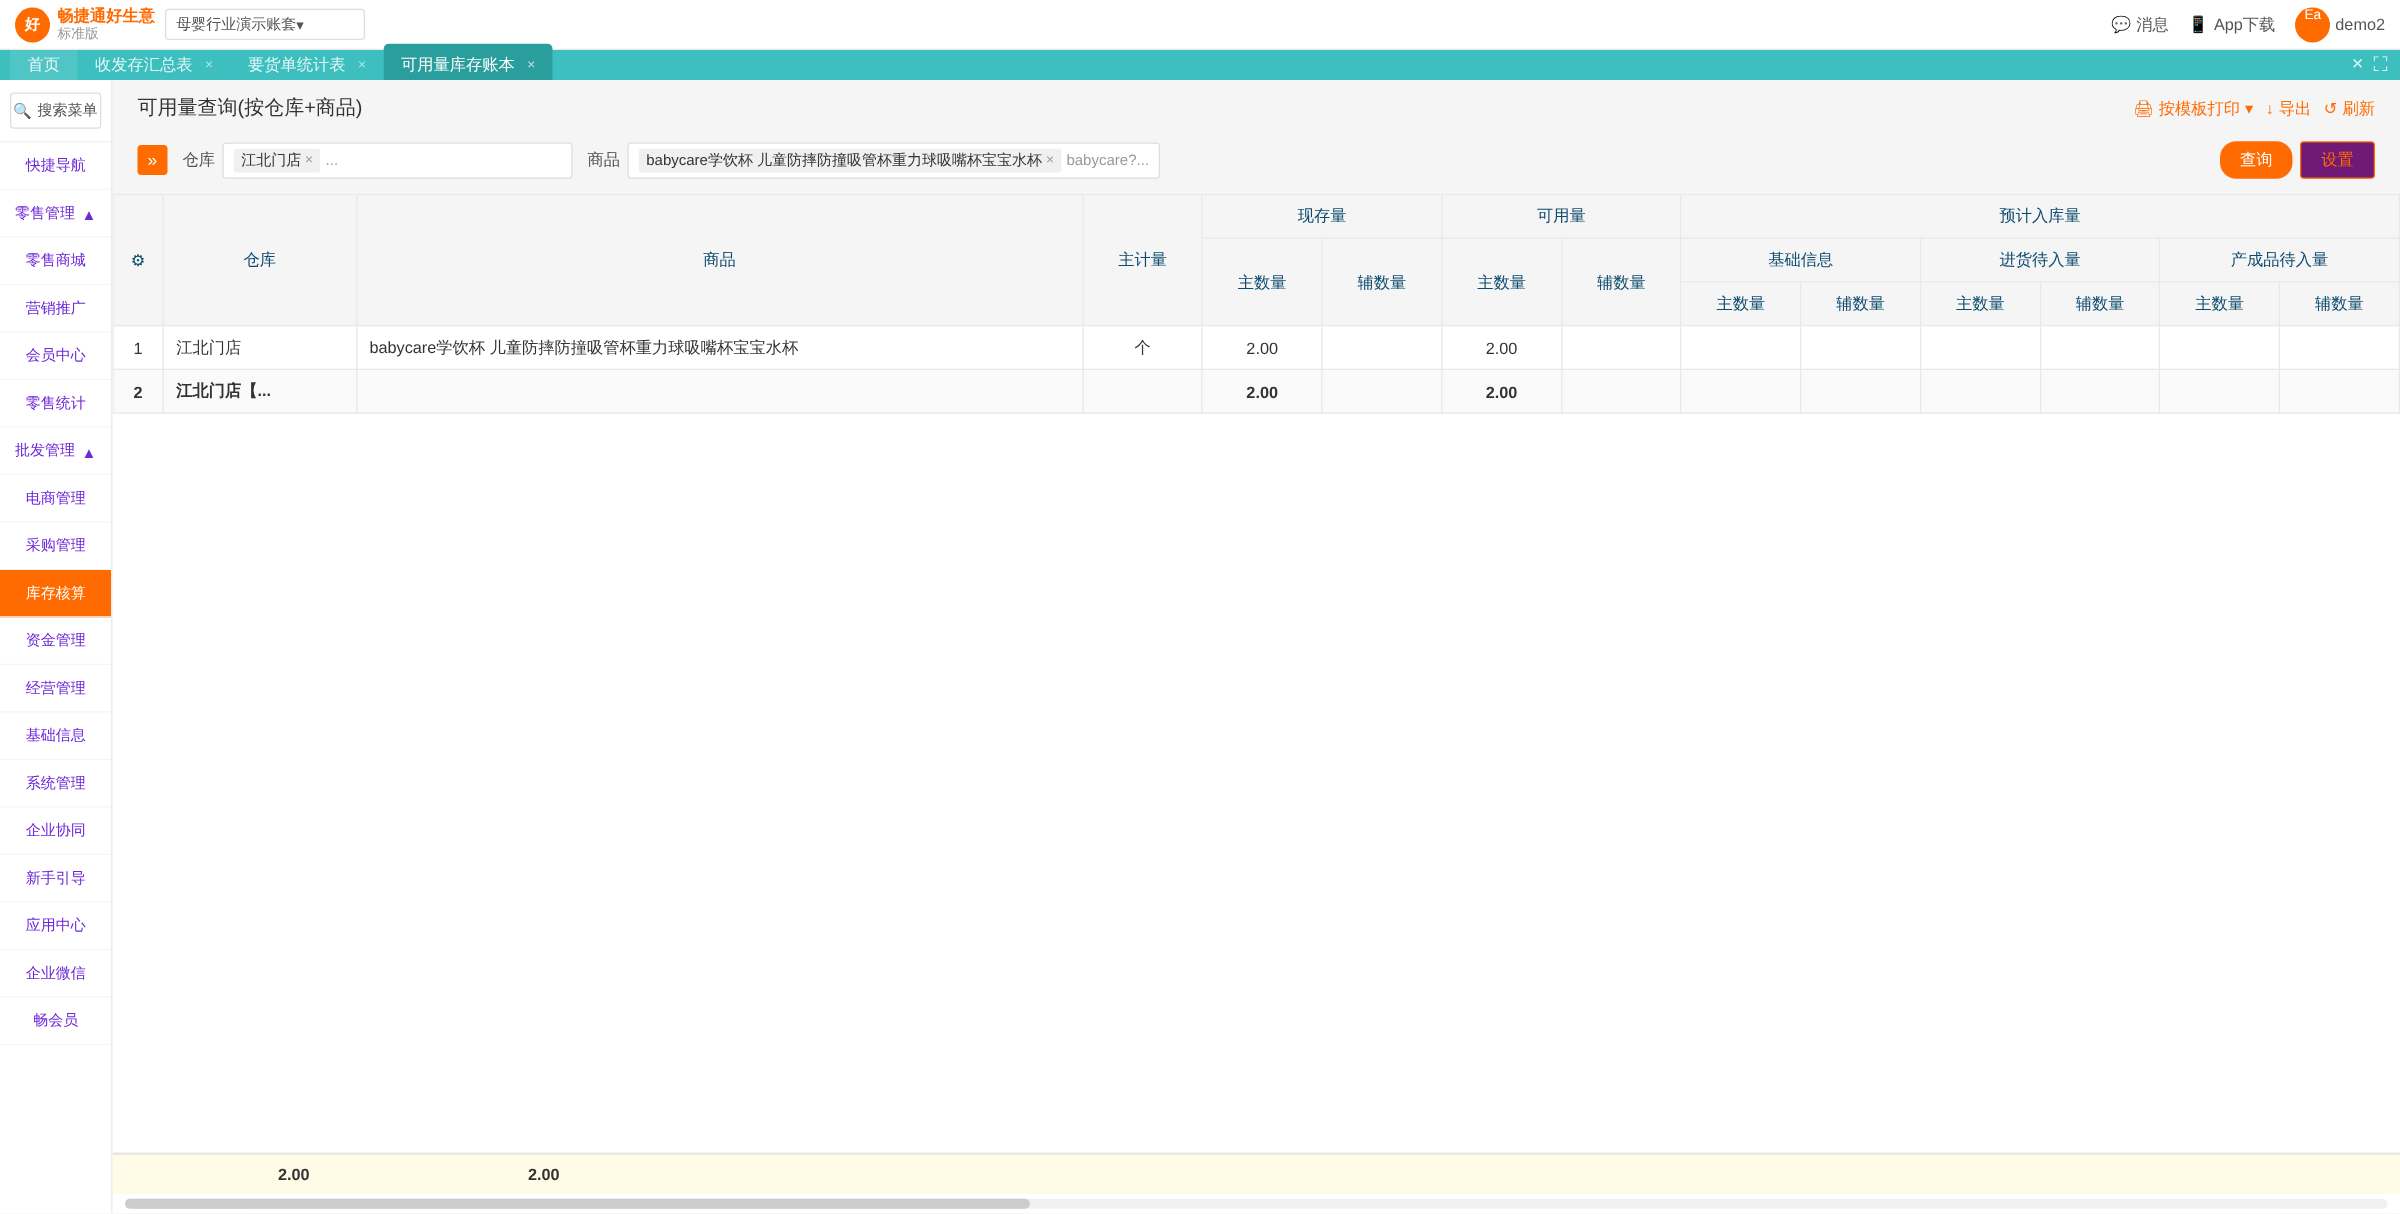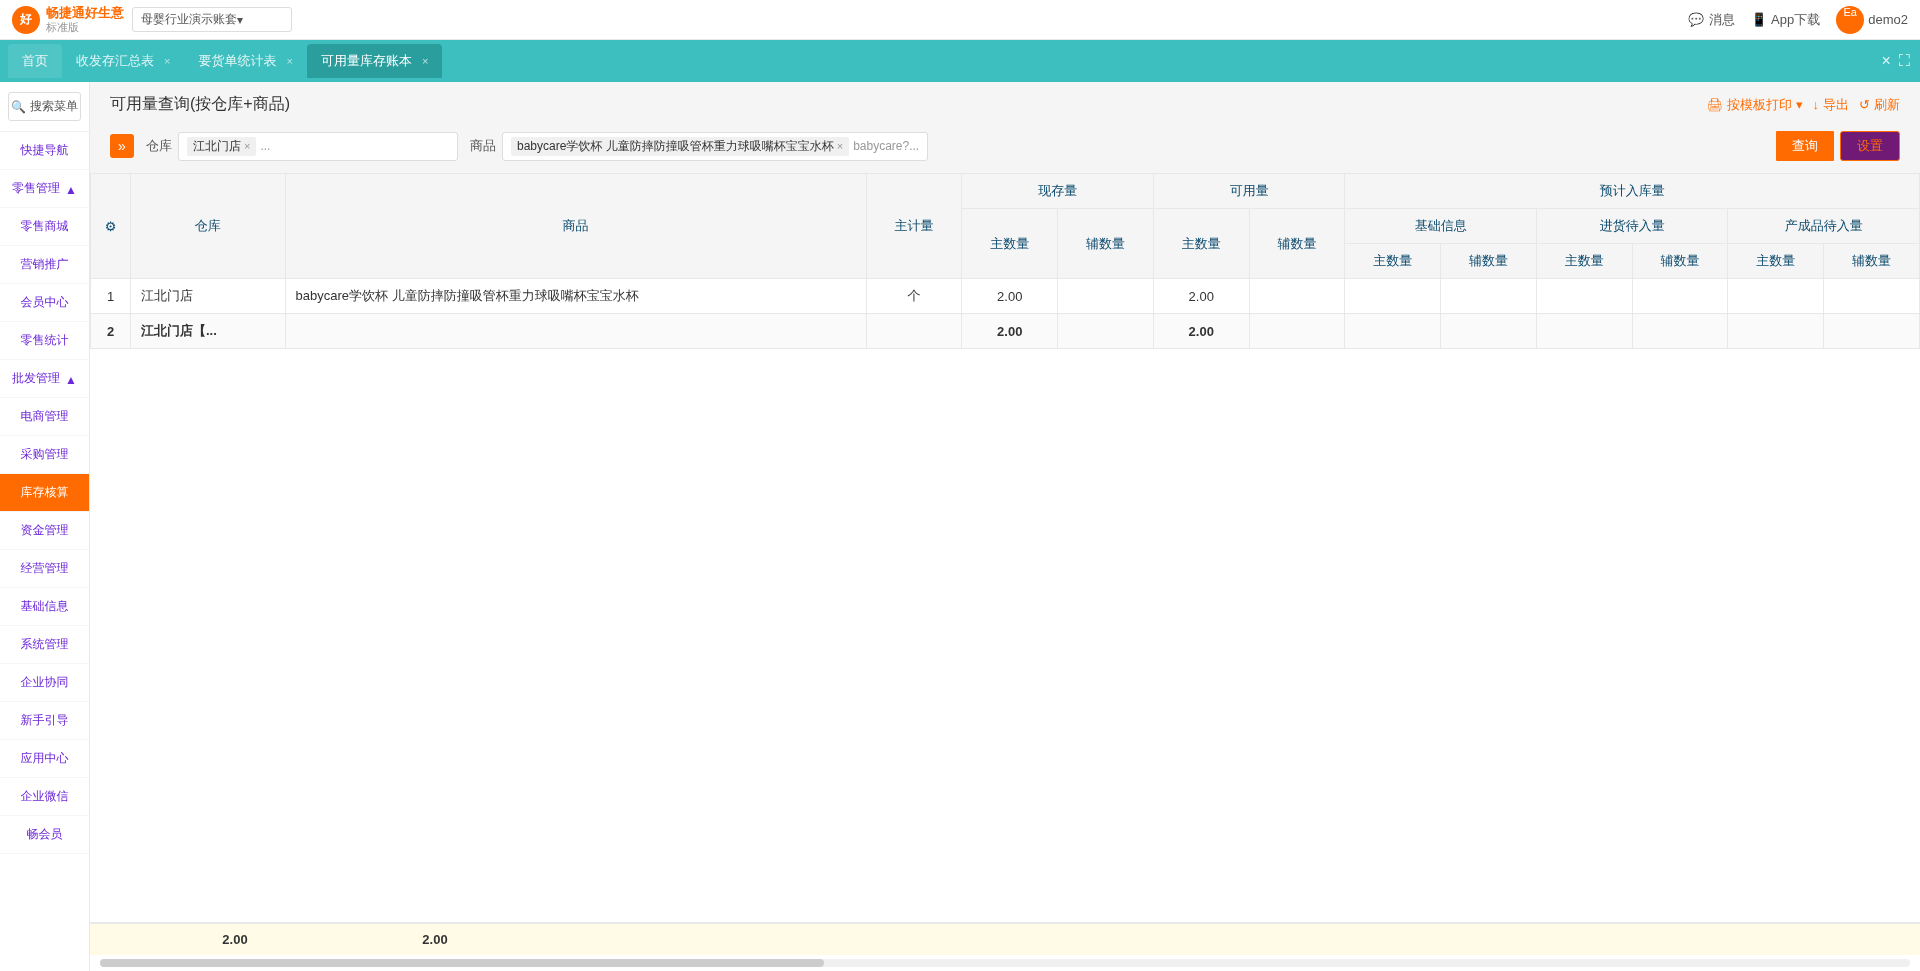--- a/index.html
+++ b/index.html
@@ -22,21 +22,21 @@
     .logo-text { font-size: 12px; color: #666; line-height: 1.2; }
     .logo-text .brand { color: #ff6b00; font-weight: bold; font-size: 13px; }
     .logo-text .sub { color: #999; font-size: 11px; }
     .top-bar-select { display: flex; align-items: center; gap: 0; padding: 3px 8px; border: 1px solid #ddd; border-radius: 3px; cursor: pointer; font-size: 12px; color: #555; min-width: 160px; }
     .top-bar-right { display: flex; align-items: center; gap: 16px; font-size: 13px; color: #555; }
     .top-bar-right-item { display: flex; align-items: center; gap: 4px; cursor: pointer; }
     .avatar { width: 28px; height: 28px; border-radius: 50%; background: #ff6b00; display: flex; justify-content: center; color: white; font-size: 11px; }
 
     
     .nav-tabs {
-      height: 42px;
+      height: 24px;
       background: #3dbfbf;
       display: flex;
       align-items: center;
       padding: 0 0 0 8px;
       flex-shrink: 0;
       gap: 0;
     }
     .nav-tab {
       height: 34px;
       padding: 0 14px;
@@ -172,21 +172,21 @@
       align-items: center;
       gap: 3px;
     }
     .filter-tag .tag-close { cursor: pointer; color: #999; font-size: 11px; }
     .filter-more { color: #999; font-size: 12px; cursor: pointer; }
     .btn-query {
       background: #ff6b00;
       color: #fff;
       border: none;
       padding: 5px 16px;
-      border-radius: 1px;
+      border-radius: 13px;
       cursor: pointer;
       font-size: 13px;
     }
     .btn-setting {
       background: #701a75;
       color: #ff6b00;
       border: 1px solid #ff6b00;
       padding: 5px 16px;
       border-radius: 3px;
       cursor: pointer;

